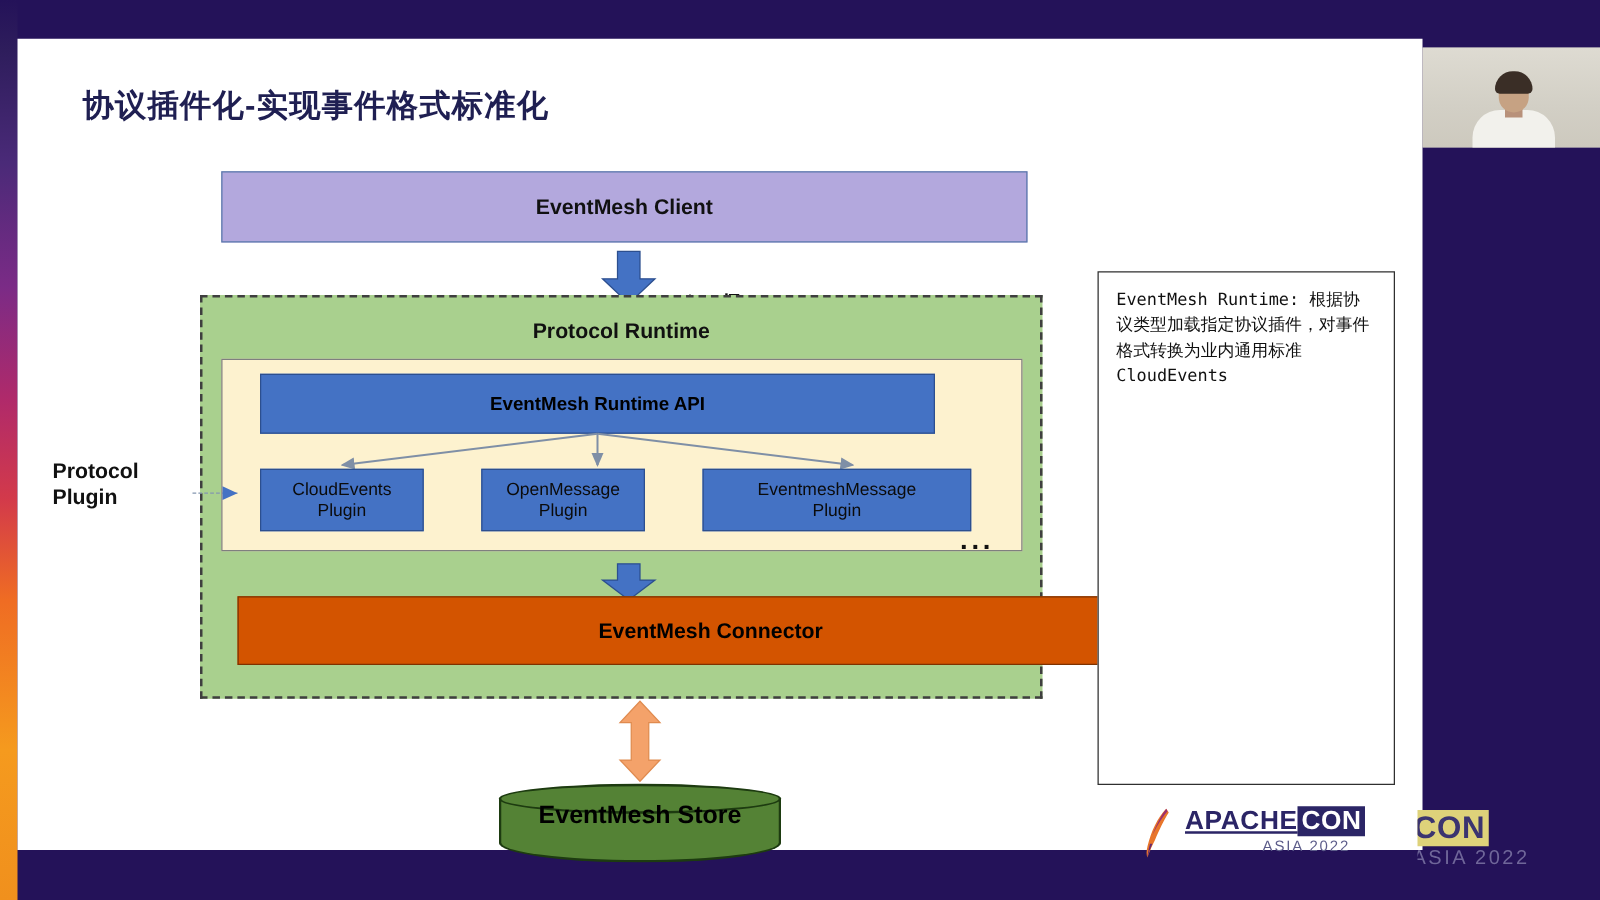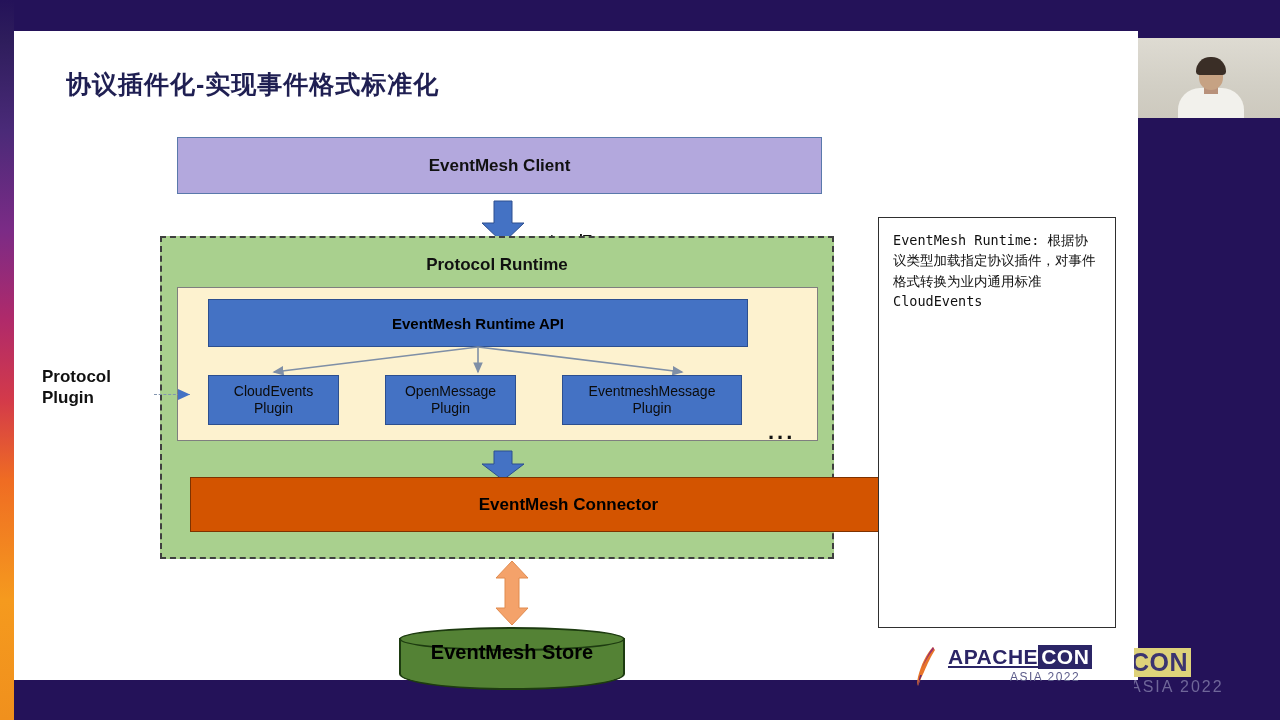--- a/index.html
+++ b/index.html
@@ -135,21 +135,21 @@
     flex-direction: column;
     color: #0b0b0b;
     font-size: 14px;
     font-weight: 400;
     line-height: 1.25;
     top: 344px;
     height: 50px;
   }
   #plugin-0 { left: 194px;  width: 131px; }
   #plugin-1 { left: 371px;  width: 131px; }
-  #plugin-2 { left: 548px;  width: 180px; }
+  #plugin-2 { left: 548px;  width: 215px; }
 
   #plugin-ellipsis {
     position: absolute;
     left: 754px;
     top: 388px;
     font-size: 22px;
     font-weight: 900;
     color: #111111;
     letter-spacing: 3px;
   }

